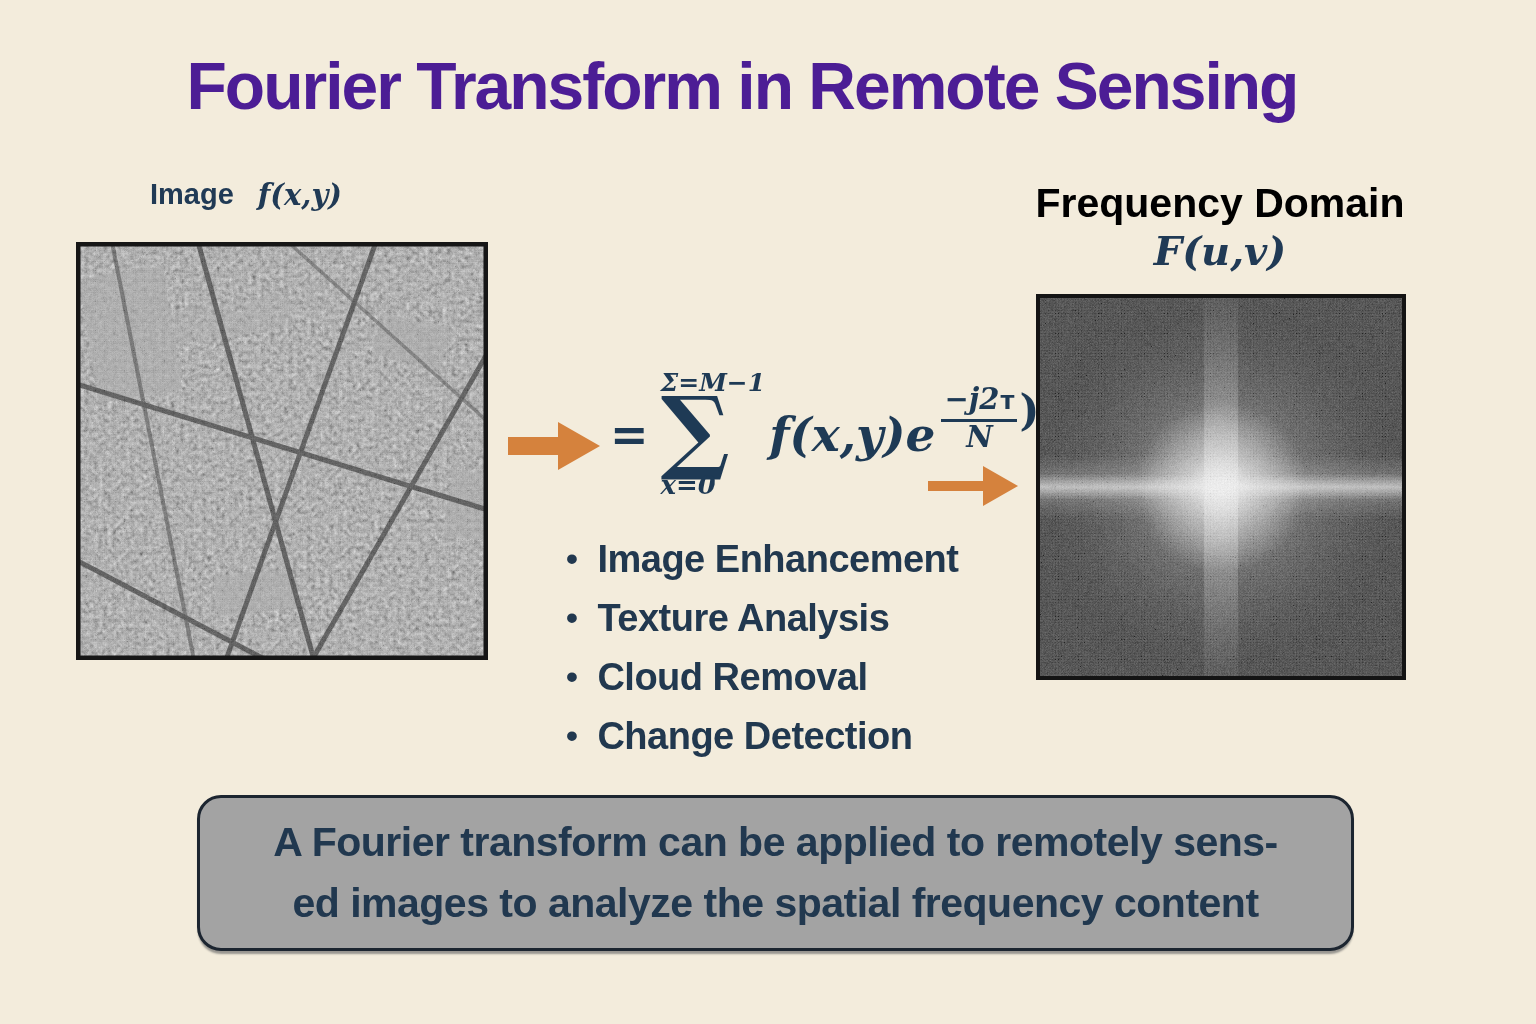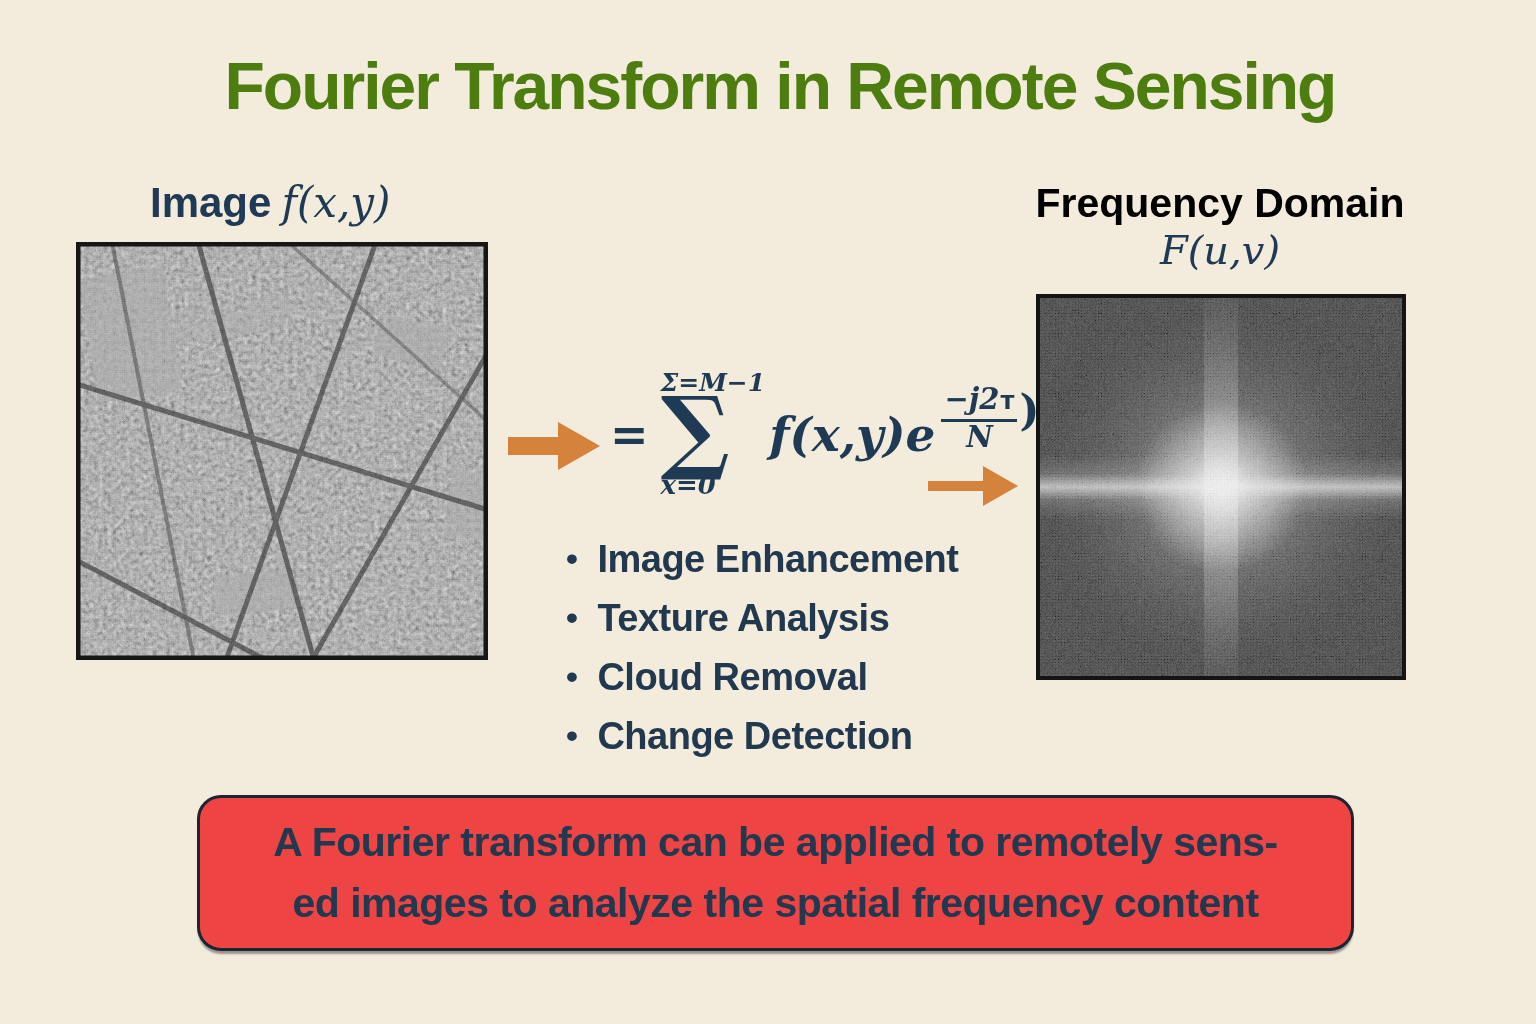--- a/index.html
+++ b/index.html
@@ -2,26 +2,26 @@
 <html><head>
 <meta charset="utf-8">
 <style>
   html,body{margin:0;padding:0;}
   body{width:1536px;height:1024px;overflow:hidden;background:#f3ecdc;
        font-family:"Liberation Sans",sans-serif;color:#203a55;}
   .canvas{position:relative;width:1536px;height:1024px;background:#f3ecdc;}
 
   
   .title{position:absolute;left:0;top:48px;width:1484px;text-align:center;
-         font-size:66px;font-weight:bold;letter-spacing:-2px;color:#4d7c0f;padding-left:38px;}
-
-  
-  .img-label{position:absolute;left:150px;top:178px;font-size:42px;font-weight:bold;
-             display:flex;align-items:flex-end;gap:10px;}
-  .math{font-family:"DejaVu Serif",serif;font-style:italic;font-weight:normal;}
+         font-size:66px;font-weight:bold;letter-spacing:-2px;color:#4c1d95;}
+
+  
+  .img-label{position:absolute;left:150px;top:178px;font-size:29px;font-weight:bold;
+             display:flex;align-items:flex-start;gap:24px;}
+  .math{font-family:"DejaVu Serif",serif;font-style:italic;font-weight:bold;}
   .sat-wrap{position:absolute;left:76px;top:242px;width:412px;height:418px;}
   .sat-wrap svg{display:block;width:100%;height:100%;}
 
   
   .mid-heading{position:absolute;left:652px;top:240px;font-size:41px;font-weight:bold;
                line-height:1.32;color:#1f3c5c;}
   .arrow1{position:absolute;left:508px;top:420px;width:92px;height:52px;}
   .arrow2{position:absolute;left:928px;top:458px;width:90px;height:56px;}
 
   .formula{position:absolute;left:610px;top:370px;display:flex;align-items:center;
@@ -45,21 +45,21 @@
 
   
   .freq-label{position:absolute;left:1010px;top:180px;width:420px;text-align:center;}
   .freq-label .l1{font-size:41px;font-weight:bold;color:#000000;}
   .freq-label .l2{font-size:40px;margin-top:0;}
   .freq-wrap{position:absolute;left:1036px;top:294px;width:370px;height:386px;}
   .freq-wrap svg{display:block;width:100%;height:100%;}
 
   
   .caption-box{position:absolute;left:197px;top:795px;width:1151px;height:150px;
-               background:#ef4444;border:3px solid #1c2530;border-radius:24px;
+               background:#a3a3a3;border:3px solid #1c2530;border-radius:24px;
                box-shadow:0 4px 2px -1px rgba(15,20,30,.4);
                display:flex;flex-direction:column;justify-content:center;align-items:center;}
   .caption-box .cap-line{font-size:41px;font-weight:600;color:#21384f;
                          letter-spacing:-0.5px;line-height:1.5;}
 </style>
 </head>
 <body>
 
 <div class="canvas">
 

